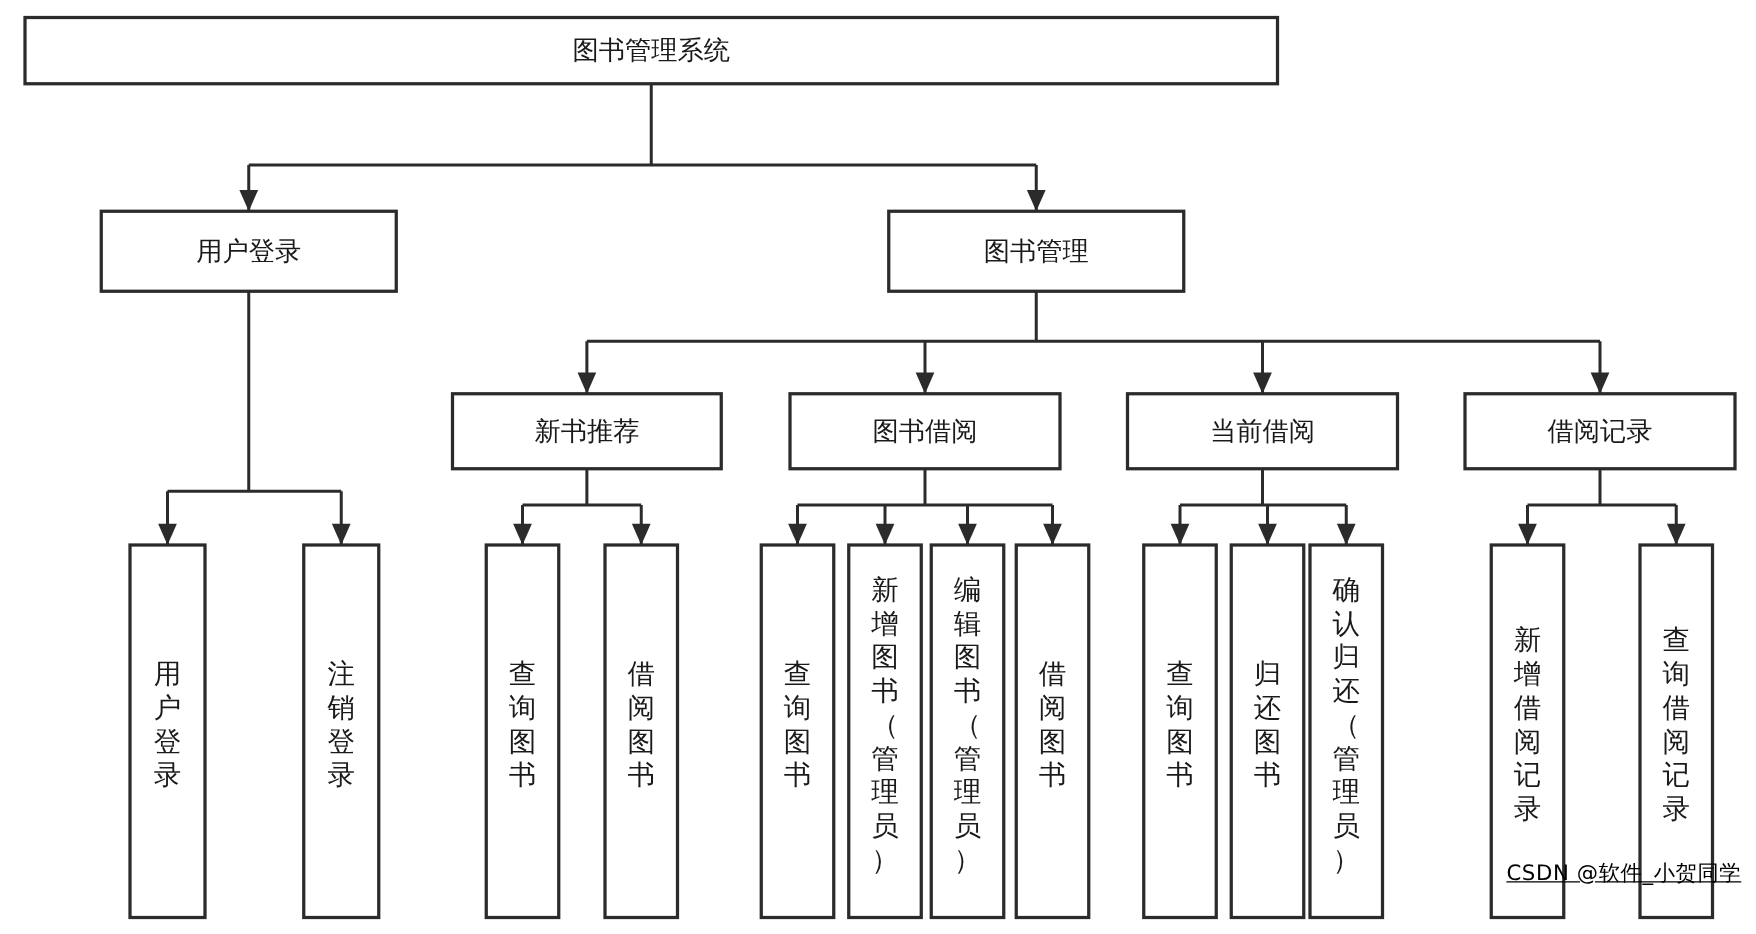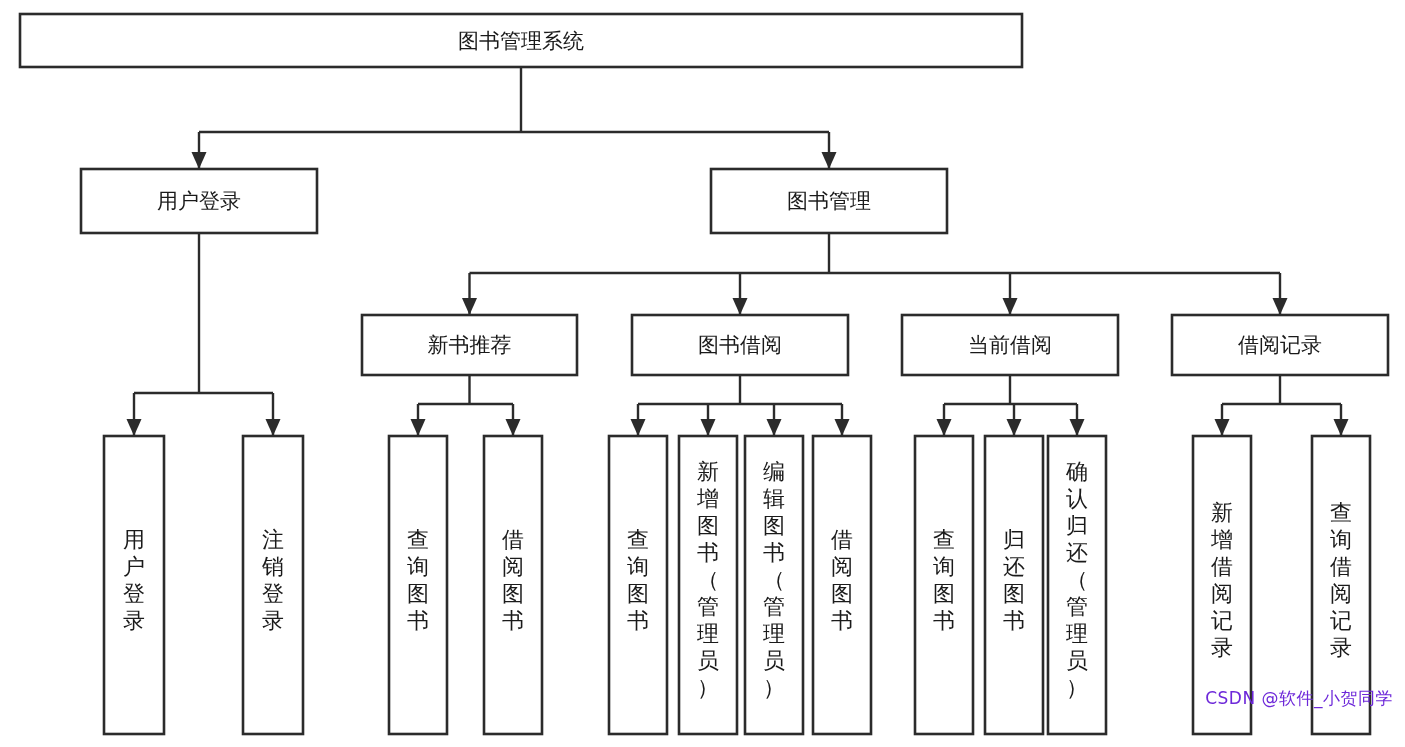--- a/index.html
+++ b/index.html
@@ -54,24 +54,25 @@
     font-size: 22px;
     fill: #1a1a1a;
     text-anchor: middle;
   }
   .watermark {
     position: absolute;
     right: 12px;
     bottom: 6px;
     font-family: "DejaVu Sans", "Liberation Sans", sans-serif;
     font-size: 17px;
-    color: #6d28d9;
+    color: #000000;
     letter-spacing: 0.5px;
     white-space: nowrap;
     user-select: none;
+    text-decoration: underline;
   }
 </style>
 </head>
 <body>
 
 <div id="diagram-root">
   <svg class="diagram" viewBox="0 0 1405 747" xmlns="http://www.w3.org/2000/svg">
     <g id="connectors-layer">
         <path d="M 521 67 L 521 132" class="connector"></path>
         <path d="M 199 132 L 829 132" class="connector"></path>

